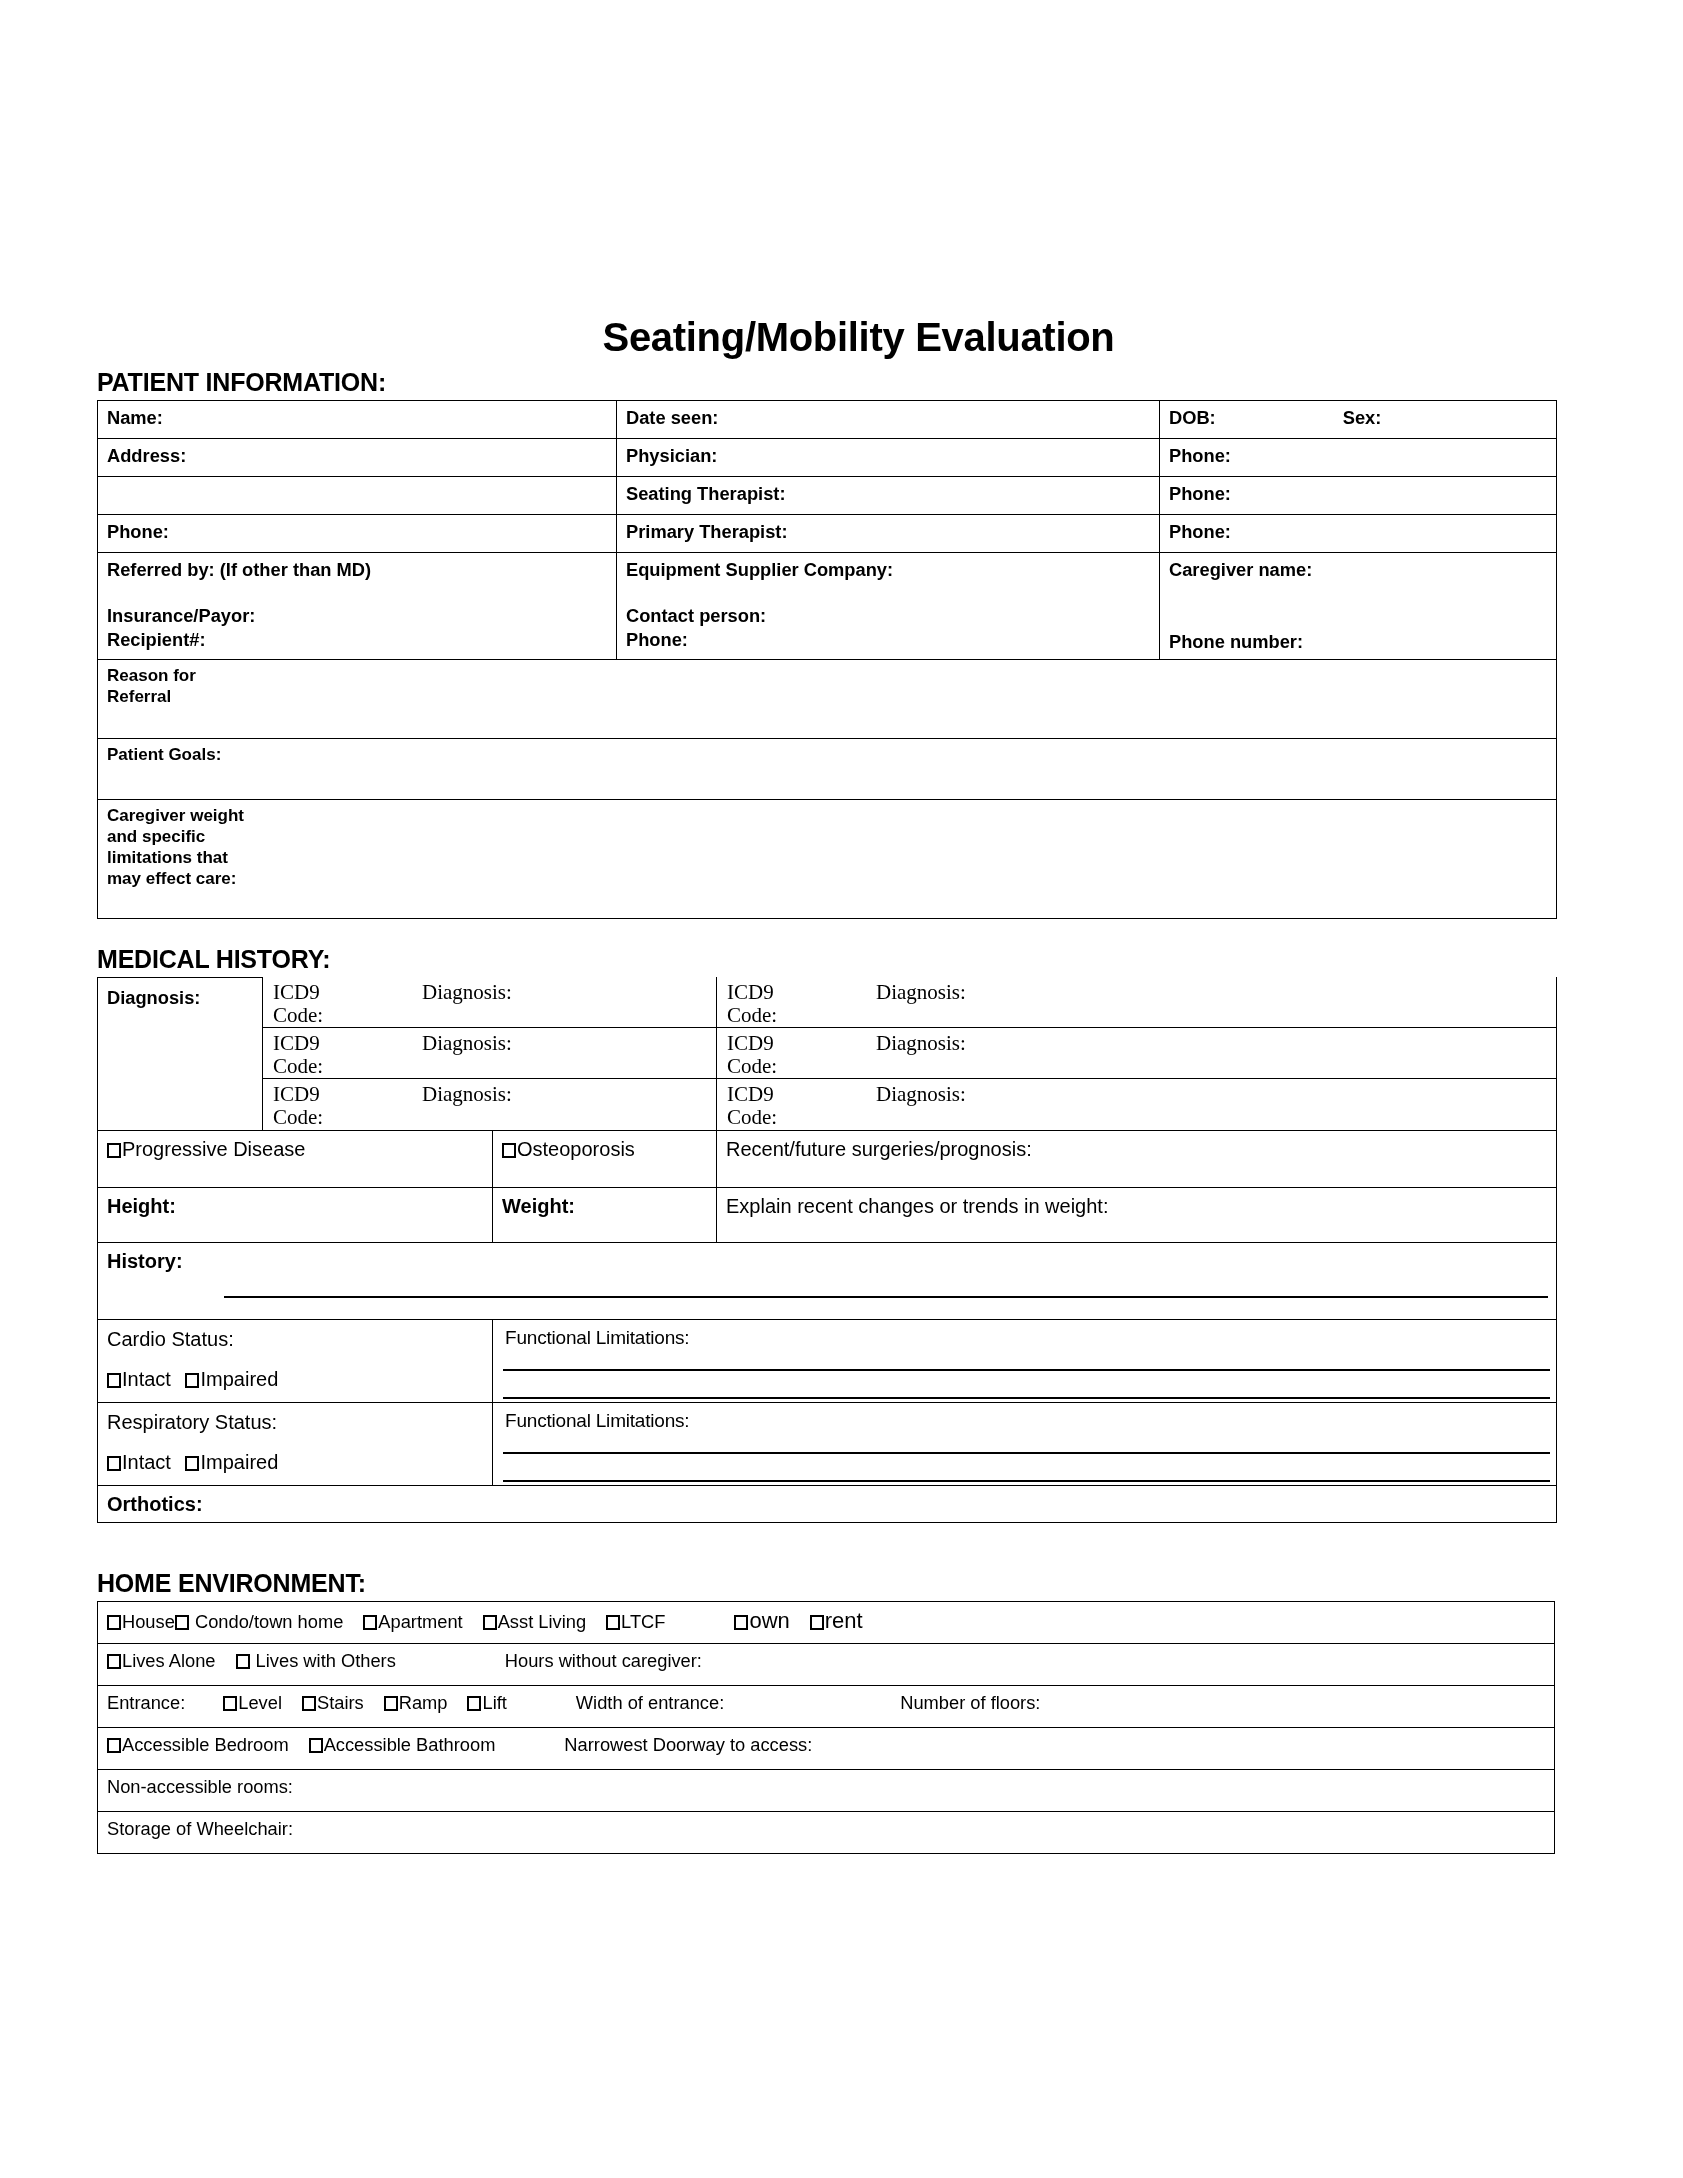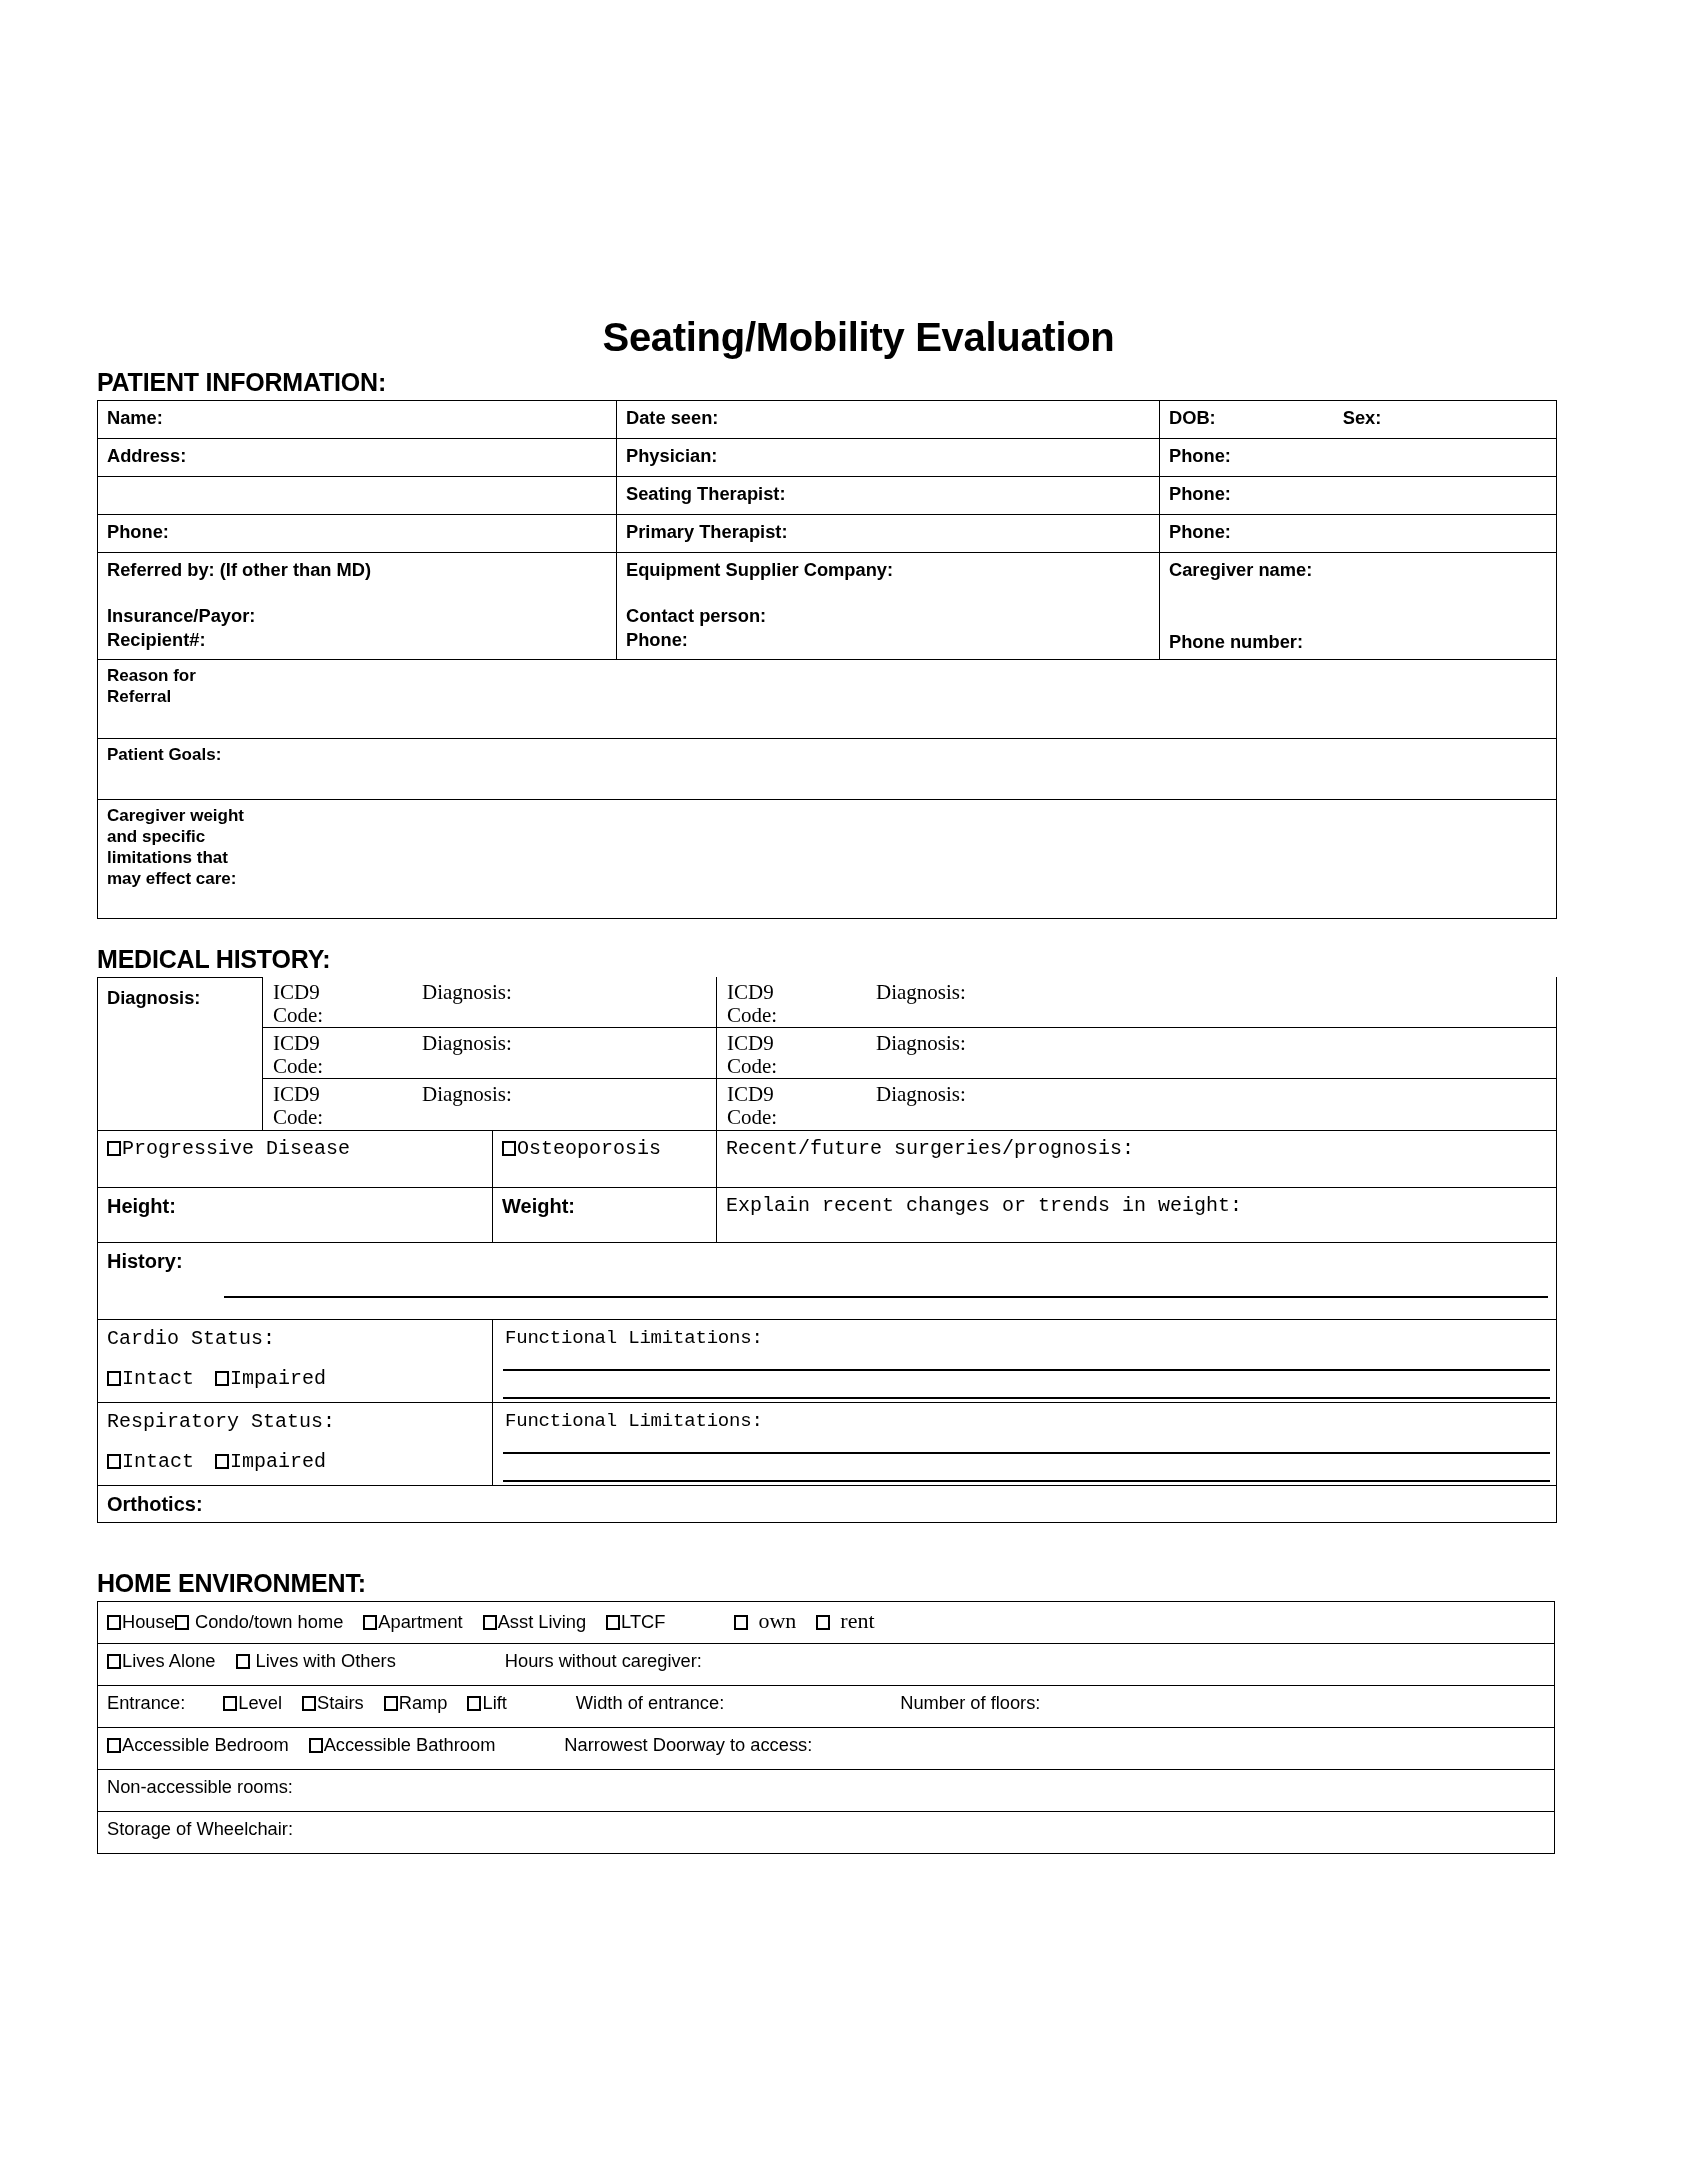--- a/index.html
+++ b/index.html
@@ -52,22 +52,22 @@
     margin: 0;
   }
   table.form td {
     border: 1.6px solid #000;
     vertical-align: top;
     padding: 5px 8px 5px 9px;
     font-size: 18.3px;
     line-height: 1.30;
   }
   td.b  { font-weight: bold; }
-  td.nb { font-weight: normal; font-family: Liberation Mono, monospace; }
-  .serif { font-family: Liberation Serif, serif; margin-left: 9px; }
+  td.nb { font-weight: normal; }
+  .serif { font-family: Liberation Sans, sans-serif; }
 
   
   .cbx {
     display: inline-block;
     width: 14px;
     height: 15px;
     border: 2.2px solid #000;
     vertical-align: -2px;
     margin-right: 1px;
     background: #fff;

